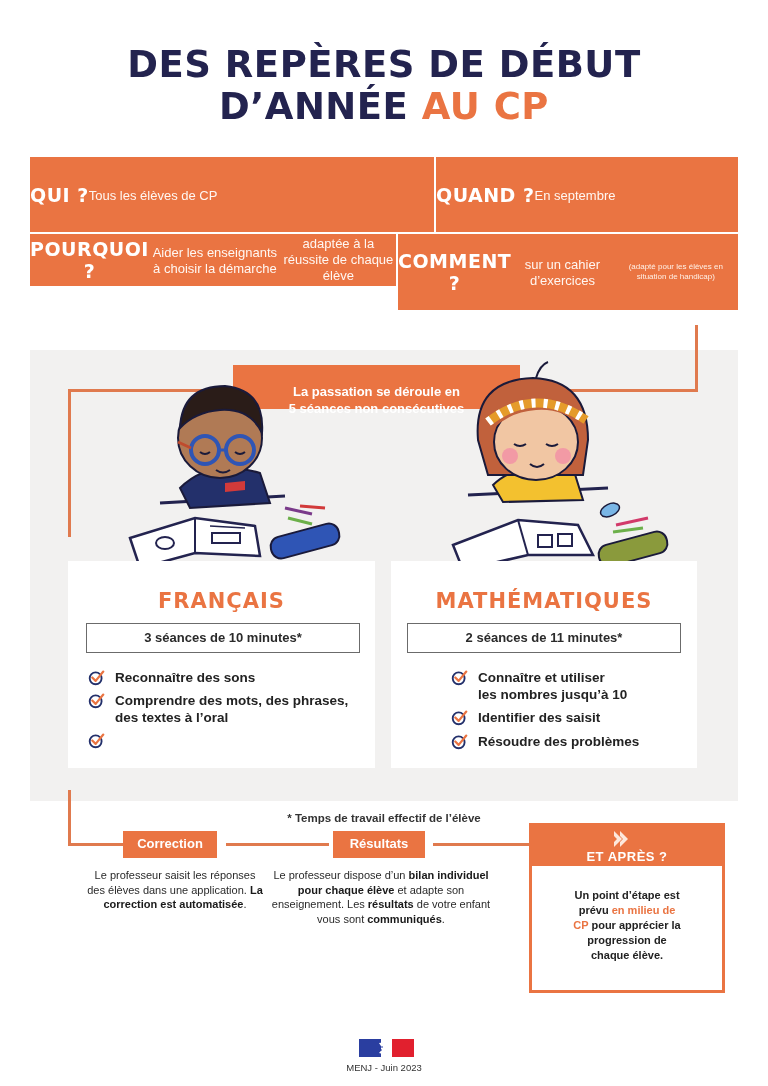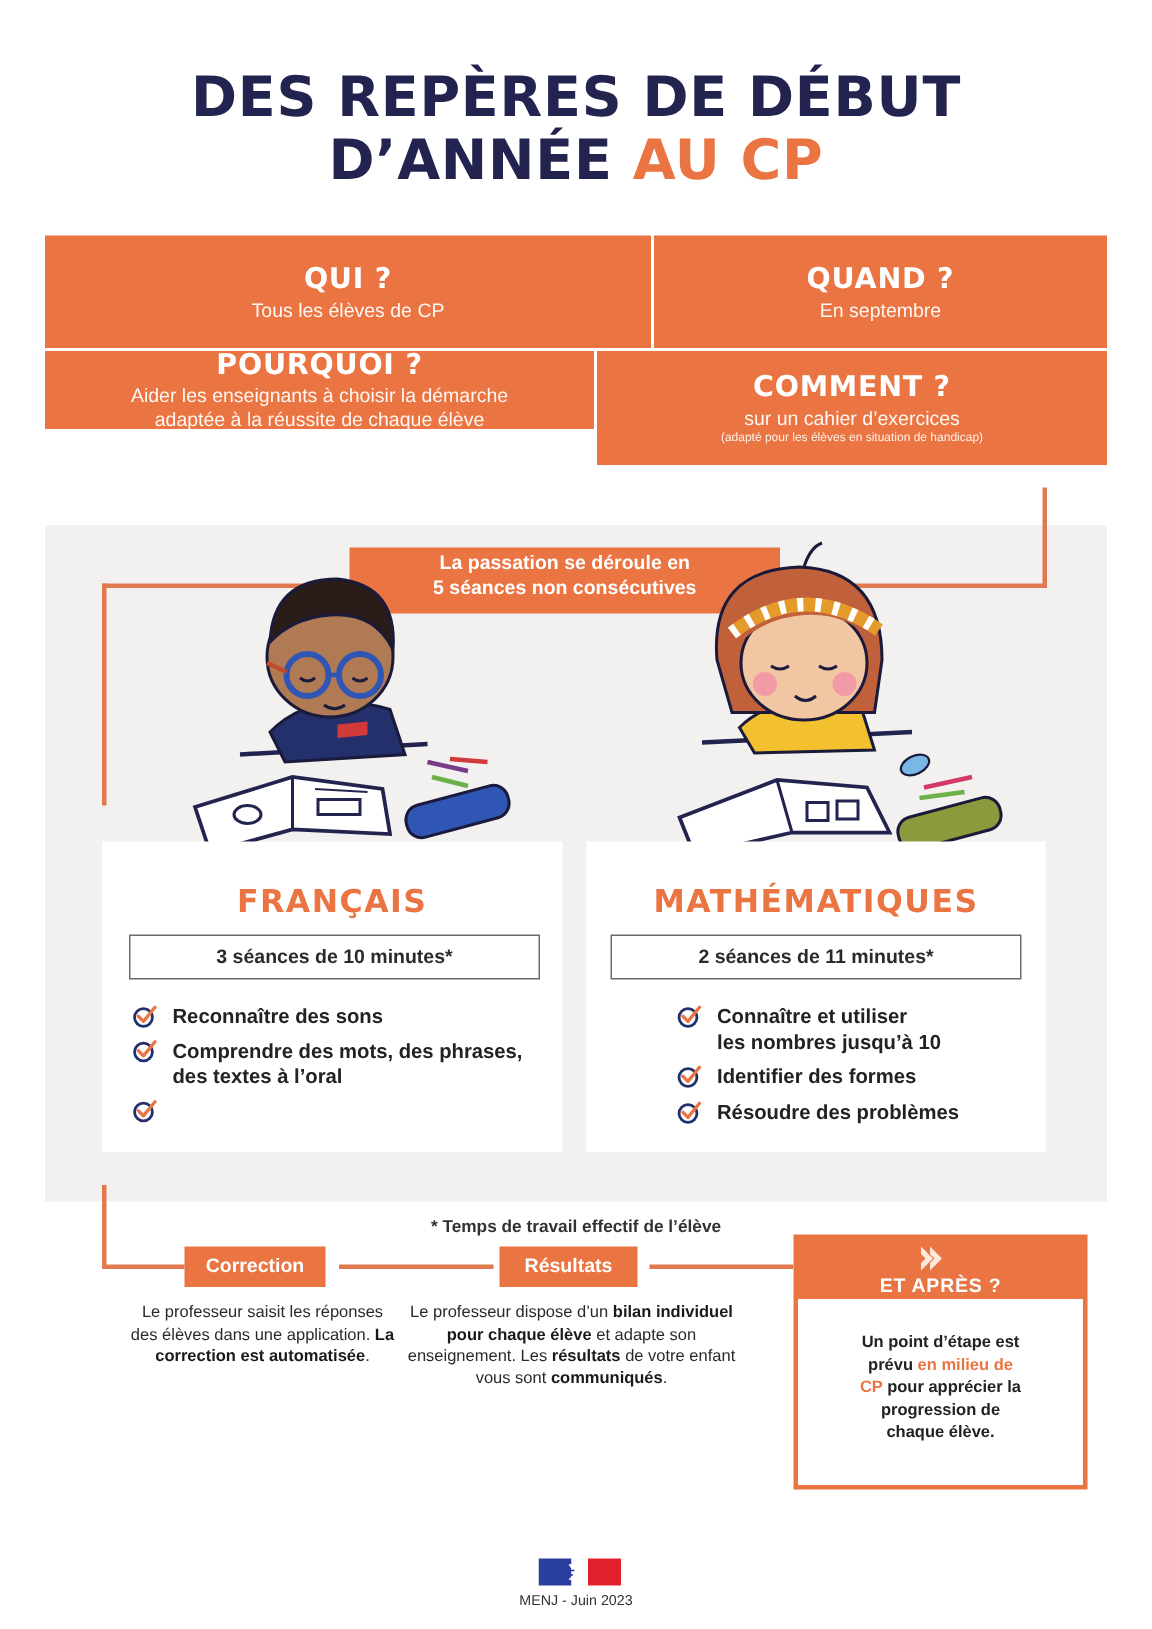--- a/index.html
+++ b/index.html
@@ -17,38 +17,38 @@
       position: absolute; left: 0; top: 44px; width: 768px;
       text-align: center; font-weight: 700; font-size: 37px; line-height: 42px;
       color: #23234f; letter-spacing: 0.5px;
       font-family: "DejaVu Sans", sans-serif;
     }
     .title .accent { color: #ea7442; }
 
     
     .info-cell {
       position: absolute; background: #ea7442; color: #fff;
-      text-align: center; display: flex; flex-direction: column; justify-content: center; align-items: center;
+      text-align: center; display: flex; flex-direction: row; align-items: center;
     }
     .info-cell .h {
       font-family: "DejaVu Sans", sans-serif;
       font-weight: 700; font-size: 19px; line-height: 22px; letter-spacing: 0.5px;
     }
     .info-cell .t { font-size: 13px; line-height: 16px; margin-top: 2px; color: #fff7f2; }
     .info-cell .s { font-size: 8px; line-height: 10px; color: #fff0e6; }
 
     
     .grey-panel { position: absolute; left: 30px; top: 350px; width: 708px; height: 451px; background: #f2f1f0; }
 
     .line { position: absolute; background: #e07a4e; }
 
     .passation {
       position: absolute; left: 233px; top: 365px; width: 287px; height: 44px;
       background: #ea7442; color: #fff; text-align: center;
-      font-weight: 700; font-size: 13px; line-height: 17px; padding-top: 1px;
+      font-weight: 700; font-size: 13px; line-height: 17px; padding-top: 18px;
     }
 
     
     .card { position: absolute; background: #ffffff; }
     .card-title {
       position: absolute; left: 0; width: 100%; text-align: center;
       font-family: "DejaVu Sans", sans-serif;
       color: #ea7442; font-weight: 700; font-size: 21px; letter-spacing: 1px;
     }
     .sessions-box {
@@ -213,21 +213,21 @@
         <div>Connaître et utiliser</div>
         <div>les nombres jusqu’à 10</div>
       </div>
   </div>
   <div class="skill" style="left:60px; top:148px;">
     <svg class="chk" viewBox="0 0 20 20">
         <circle cx="9" cy="11" r="7" fill="none" stroke="#23306b" stroke-width="2.2"></circle>
         <path d="M5 10 L9 14 L18 3" fill="none" stroke="#ea7442" stroke-width="2.6" stroke-linecap="round" stroke-linejoin="round"></path>
       </svg>
     <div>
-        <div>Identifier des formes</div>
+        <div>Identifier des saisit</div>
       </div>
   </div>
   <div class="skill" style="left:60px; top:172px;">
     <svg class="chk" viewBox="0 0 20 20">
         <circle cx="9" cy="11" r="7" fill="none" stroke="#23306b" stroke-width="2.2"></circle>
         <path d="M5 10 L9 14 L18 3" fill="none" stroke="#ea7442" stroke-width="2.6" stroke-linecap="round" stroke-linejoin="round"></path>
       </svg>
     <div>
         <div>Résoudre des problèmes</div>
       </div>

